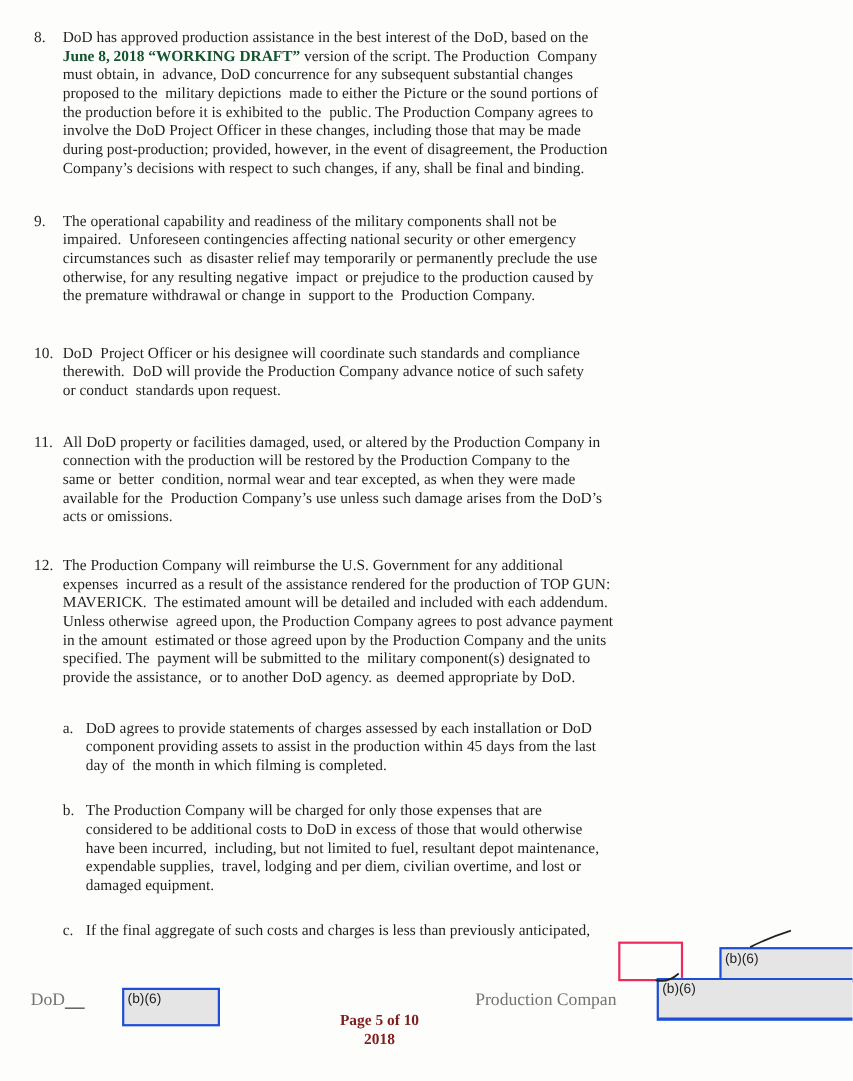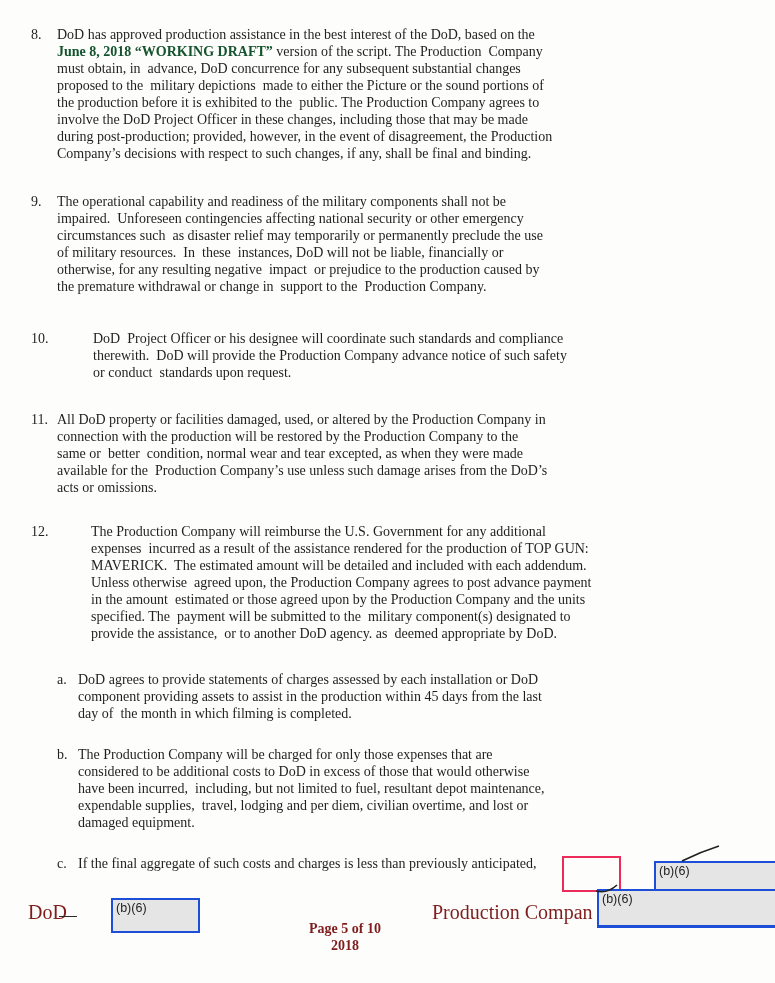--- a/index.html
+++ b/index.html
@@ -24,29 +24,29 @@
   .para.level2{margin-left:26px;}
   .para .marker{flex:none;white-space:pre;}
   .para.level1 .marker{width:26px;}
   .para.level2 .marker{width:21px;}
   .para .lines{flex:1 1 auto;min-width:0;}
   .line{white-space:pre;}
   .line .b{font-weight:bold;color:#14532d;}
   
   .para:nth-child(1){margin-bottom:31px;}
   .para:nth-child(2){margin-bottom:35px;}
-  .para:nth-child(3){margin-bottom:30px;gap:36px;}
+  .para:nth-child(3){margin-bottom:30px;}
   .para:nth-child(4){margin-bottom:27px;}
-  .para:nth-child(5){margin-bottom:29px;gap:34px;}
+  .para:nth-child(5){margin-bottom:29px;}
   .para:nth-child(6){margin-bottom:24px;}
   .para:nth-child(7){margin-bottom:24px;}
   .para:nth-child(8){margin-bottom:0;}
   
   .abs{position:absolute;}
-  .sig-label{font-size:20px;color:#7f1d1d;}
+  .sig-label{font-size:16px;color:#737373;}
   .sig-underline{border-bottom:1.6px solid #2a2a2a;height:1px;}
   .redaction{
     background:#e5e5e5;
     border:2px solid #1d4ed8;
     box-sizing:border-box;
     z-index:4;
     margin-left:36px;
   }
   .redaction .tag{
     font-family:"Liberation Sans", sans-serif;
@@ -83,21 +83,20 @@
           <div class="line"><span>during post-production; provided, however, in the event of disagreement, the Production</span></div>
           <div class="line"><span>Company’s decisions with respect to such changes, if any, shall be final and binding.</span></div>
         </div>
       </div>
       <div class="para level1">
         <span class="marker">9.</span>
         <div class="lines">
           <div class="line"><span>The operational capability and readiness of the military components shall not be</span></div>
           <div class="line"><span>impaired.  Unforeseen contingencies affecting national security or other emergency</span></div>
           <div class="line"><span>circumstances such  as disaster relief may temporarily or permanently preclude the use</span></div>
-          <div class="line"><span>of military resources.  In  these  instances, DoD will not be liable, financially or</span></div>
           <div class="line"><span>otherwise, for any resulting negative  impact  or prejudice to the production caused by</span></div>
           <div class="line"><span>the premature withdrawal or change in  support to the  Production Company.</span></div>
         </div>
       </div>
       <div class="para level1">
         <span class="marker">10.</span>
         <div class="lines">
           <div class="line"><span>DoD  Project Officer or his designee will coordinate such standards and compliance</span></div>
           <div class="line"><span>therewith.  DoD will provide the Production Company advance notice of such safety</span></div>
           <div class="line"><span>or conduct  standards upon request.</span></div>

